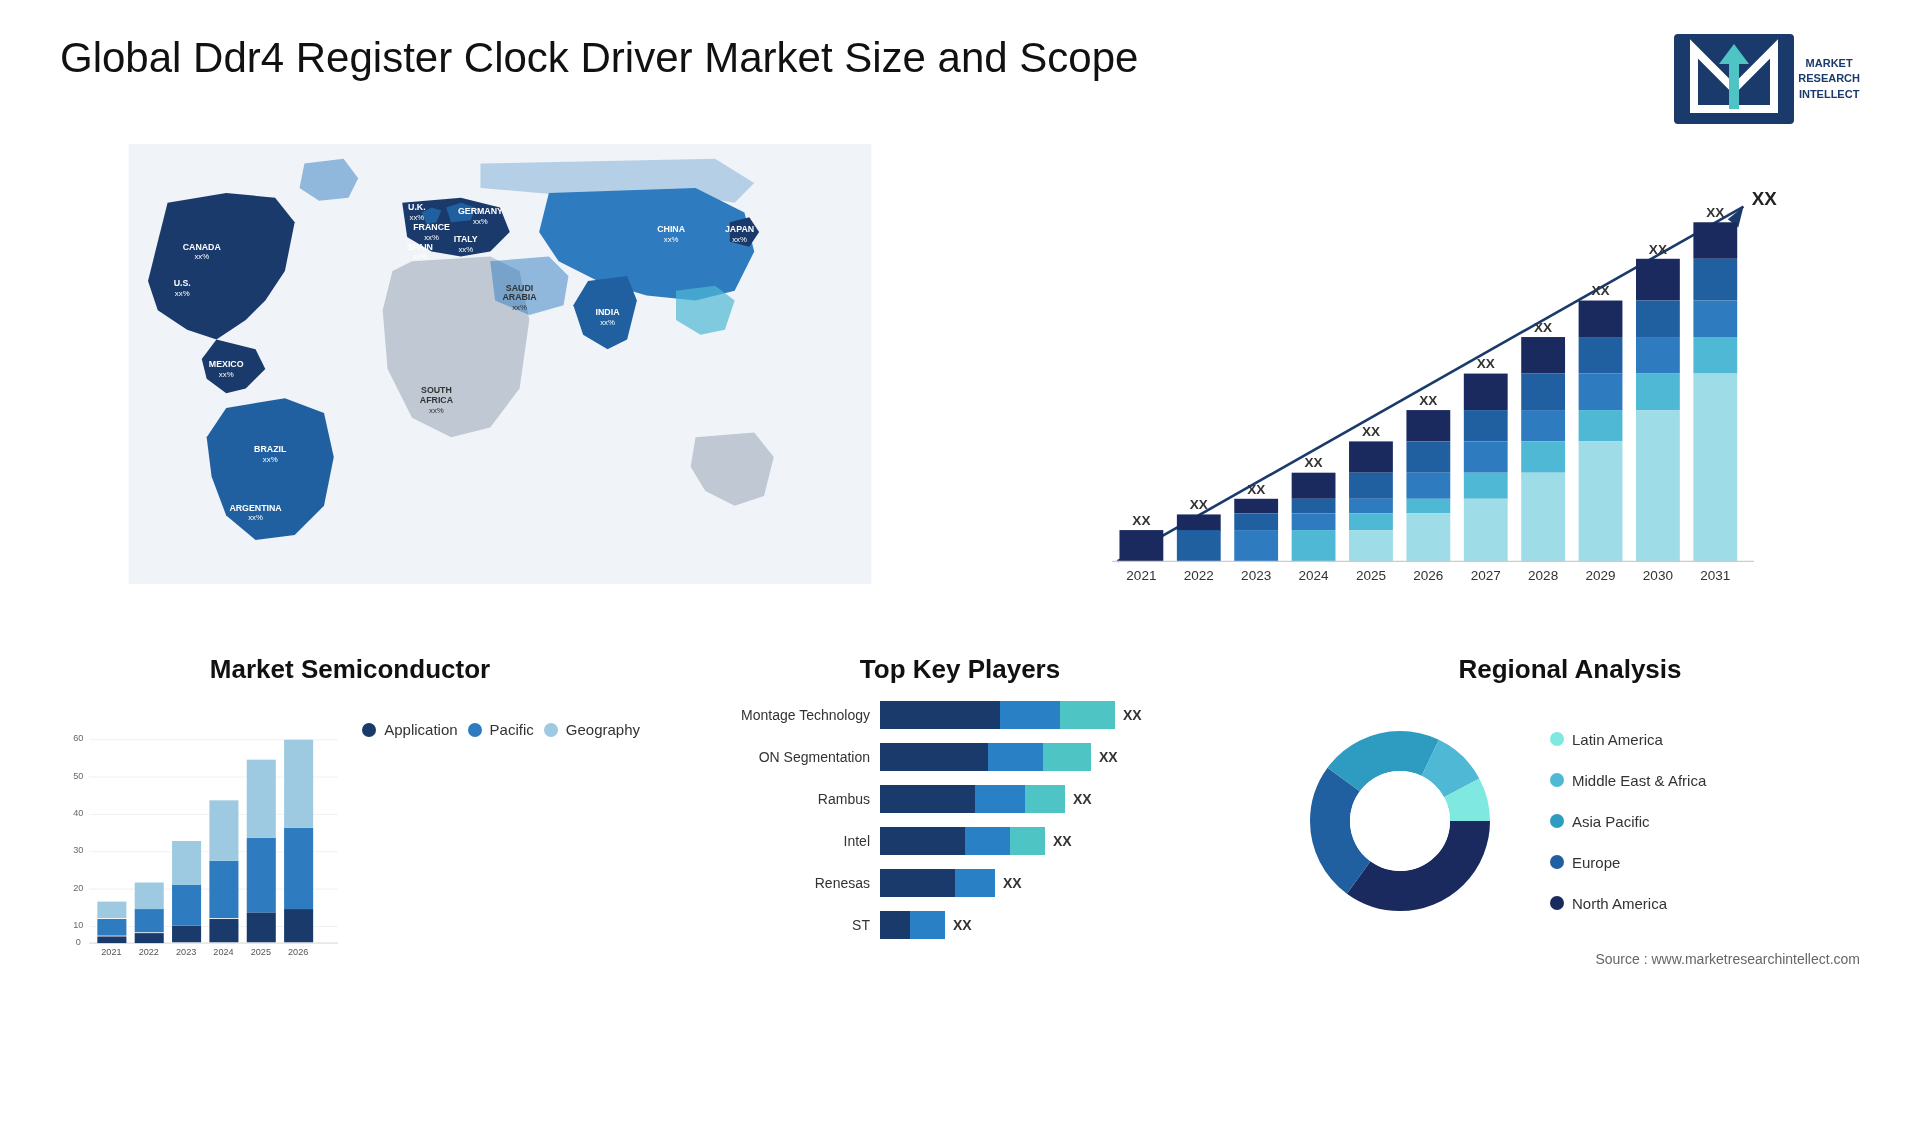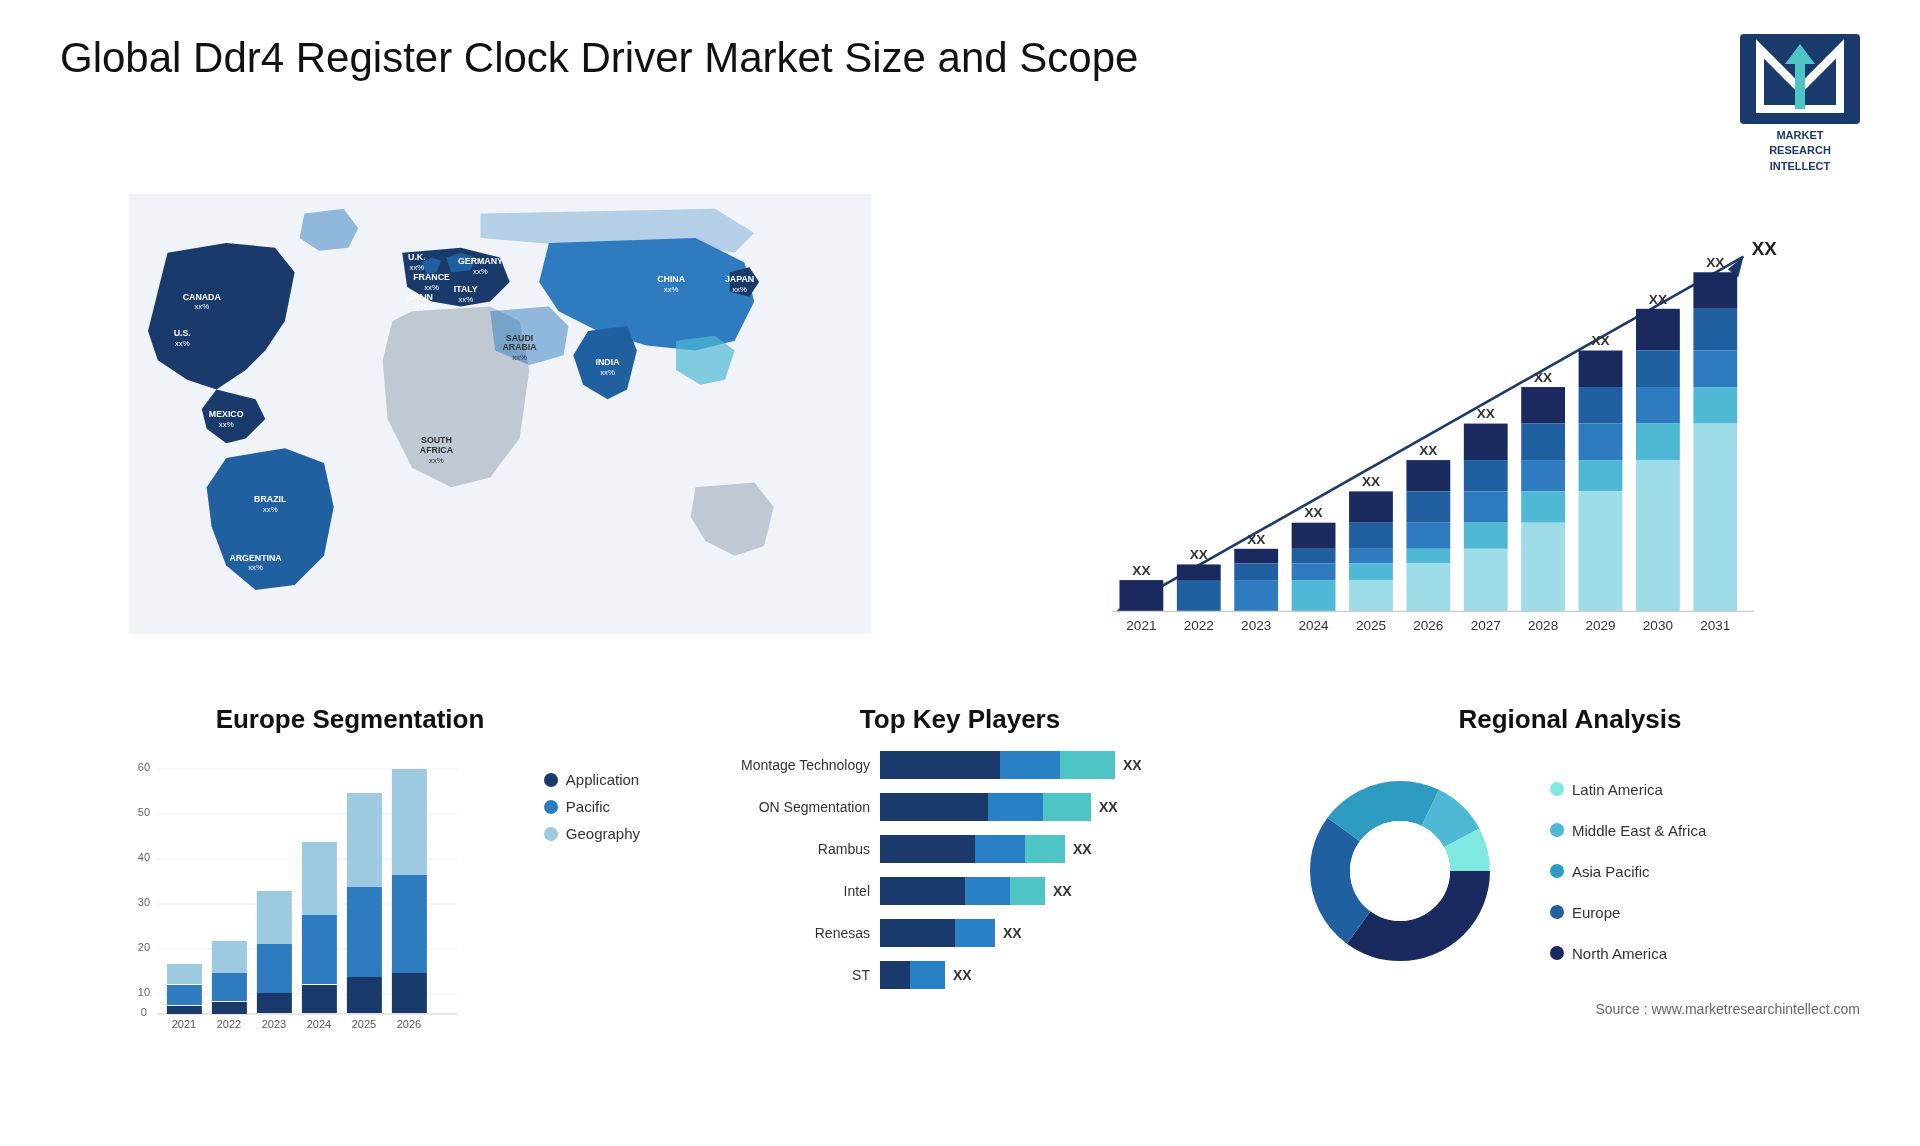--- a/index.html
+++ b/index.html
@@ -28,21 +28,20 @@
 
     .page-title {
       font-size: 42px;
       font-weight: 400;
       color: #111;
       max-width: 1300px;
     }
 
     .logo-container {
       display: flex;
-      flex-direction: column;
       align-items: center;
       gap: 4px;
     }
 
     .logo-box {
       width: 120px;
       height: 90px;
       background: #1a3a6b;
       display: flex;
       align-items: center;
@@ -92,21 +91,20 @@
       align-items: flex-start;
       gap: 20px;
     }
 
     .seg-chart-left {
       flex: 1;
     }
 
     .seg-legend {
       display: flex;
-      flex-direction: column;
       gap: 10px;
       padding-top: 20px;
     }
 
     .legend-item {
       display: flex;
       align-items: center;
       gap: 8px;
       font-size: 15px;
       color: #333;
@@ -386,21 +384,21 @@
         <text x="633" y="70" font-size="13" font-weight="bold" text-anchor="middle" fill="#333">XX</text>
 
         <line x1="55" y1="400" x2="670" y2="400" stroke="#ccc" stroke-width="1"></line>
       </svg>
     </div>
   </div>
 
   <div class="bottom-grid">
 
     <div>
-      <h2 class="section-title">Europe Segmentation</h2>
+      <h2 class="section-title">Market Semiconductor</h2>
       <div class="seg-chart-container">
         <div class="seg-chart-left">
           <svg viewBox="0 0 340 280" width="100%" height="280">
 
             <text x="22" y="20" font-size="11" fill="#666" text-anchor="middle">60</text>
             <text x="22" y="65" font-size="11" fill="#666" text-anchor="middle">50</text>
             <text x="22" y="110" font-size="11" fill="#666" text-anchor="middle">40</text>
             <text x="22" y="155" font-size="11" fill="#666" text-anchor="middle">30</text>
             <text x="22" y="200" font-size="11" fill="#666" text-anchor="middle">20</text>
             <text x="22" y="245" font-size="11" fill="#666" text-anchor="middle">10</text>

